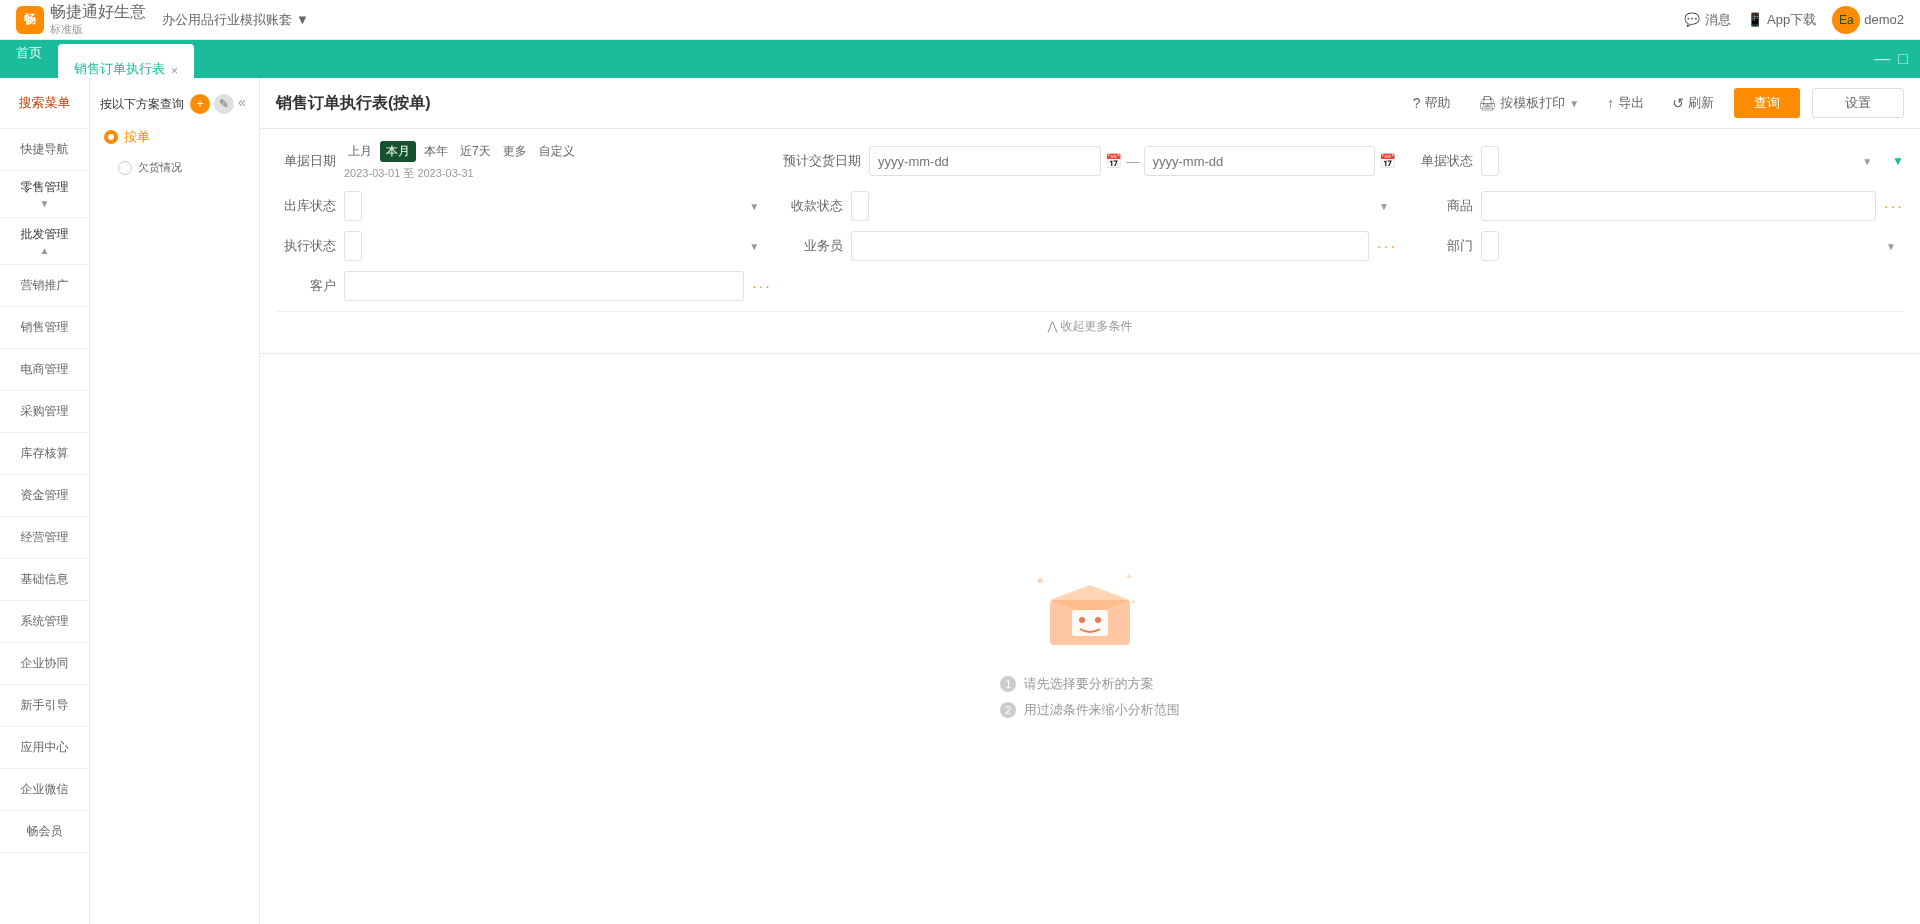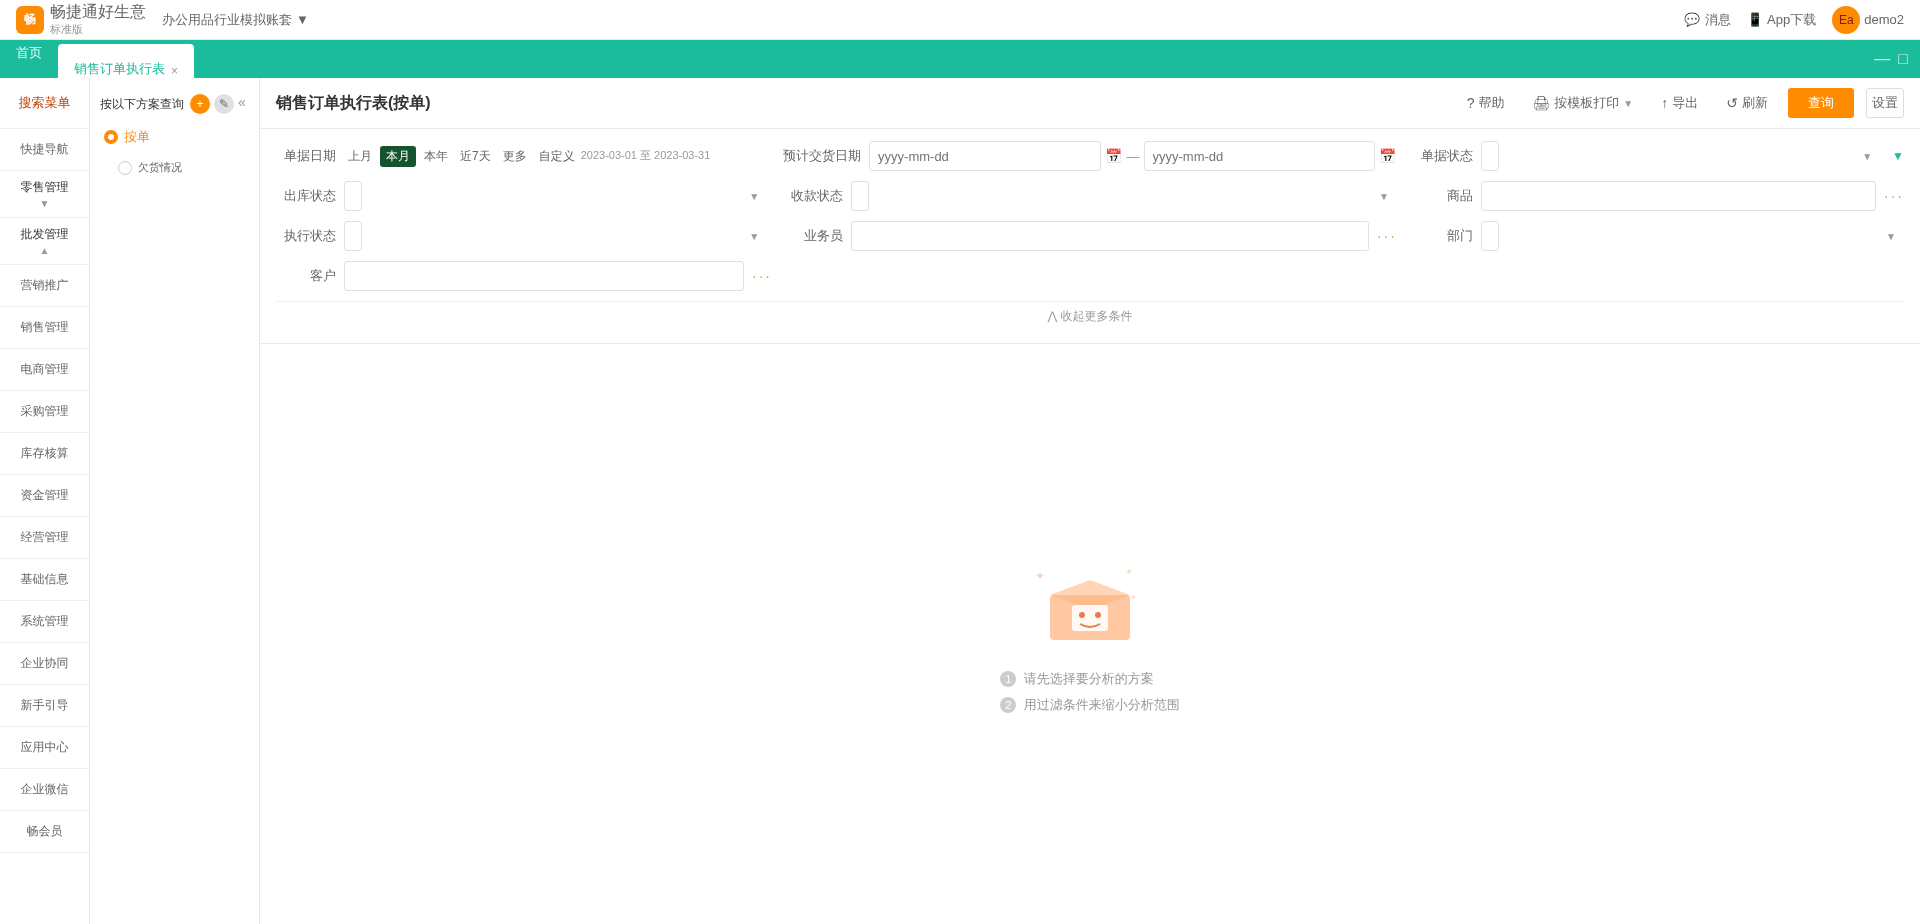--- a/index.html
+++ b/index.html
@@ -8,21 +8,21 @@
     
     .top-bar { height: 40px; background: #fff; display: flex; align-items: center; padding: 0 16px; border-bottom: 1px solid #e8e8e8; justify-content: space-between; flex-shrink: 0; }
     .top-bar-left { display: flex; align-items: center; gap: 8px; }
     .logo-area { display: flex; align-items: center; gap: 6px; }
     .logo-icon { width: 28px; height: 28px; background: #ff8c00; border-radius: 6px; display: flex; align-items: center; justify-content: center; color: #fff; font-size: 12px; font-weight: bold; }
     .logo-text { font-size: 16px; color: #666; line-height: 1.2; }
     .logo-sub { font-size: 11px; color: #999; }
     .dropdown-selector { display: flex; align-items: center; gap: 4px; color: #666; font-size: 13px; cursor: pointer; padding: 0 8px; }
     .top-bar-right { display: flex; align-items: center; gap: 16px; color: #666; font-size: 13px; }
     .top-bar-right .item { display: flex; align-items: center; gap: 4px; cursor: pointer; }
-    .avatar { width: 28px; height: 28px; border-radius: 50%; background: #ff8c00; display: flex; align-items: center; justify-content: center; color: #7f1d1d; font-size: 12px; overflow: hidden; }
+    .avatar { width: 28px; height: 28px; border-radius: 50%; background: #ff8c00; display: flex; align-items: center; justify-content: center; color: #14532d; font-size: 12px; overflow: hidden; }
 
     
     .nav-tabs { height: 38px; background: #1abc9c; display: flex; align-items: stretch; flex-shrink: 0; }
     .nav-tab { display: flex; align-items: flex-end; padding: 16px 16px; color: #fff; font-size: 13px; cursor: pointer; gap: 6px; opacity: 0.85; }
     .nav-tab.active { background: #fff; color: #1abc9c; opacity: 1; border-radius: 4px 4px 0 0; margin-top: 4px; padding-bottom: 0; font-weight: 500; }
     .nav-tab .close-btn { font-size: 12px; color: #999; cursor: pointer; }
     .nav-tab.home { background: transparent; color: #fff; opacity: 0.9; }
     .nav-spacer { flex: 1; }
     .nav-right { display: flex; align-items: center; gap: 8px; padding-right: 12px; }
     .nav-right-btn { color: #fff; font-size: 16px; cursor: pointer; opacity: 0.8; background: none; border: none; }
@@ -55,21 +55,21 @@
     .sub-item .sub-dot { width: 14px; height: 14px; border-radius: 50%; border: 1px solid #ccc; display: flex; align-items: center; justify-content: center; }
 
     
     .page-content { flex: 1; display: flex; flex-direction: column; overflow: hidden; }
     .page-header { padding: 10px 16px; background: #fff; border-bottom: 1px solid #e8e8e8; display: flex; align-items: center; justify-content: space-between; }
     .page-title { font-size: 16px; font-weight: 600; color: #333; }
     .page-actions { display: flex; align-items: center; gap: 12px; }
     .action-btn { display: flex; align-items: center; gap: 4px; font-size: 13px; color: #666; cursor: pointer; padding: 4px 8px; border-radius: 3px; }
     .action-btn .icon { font-size: 14px; }
     .query-btn { background: #ff8c00; color: #fff; border: none; padding: 6px 20px; border-radius: 3px; font-size: 13px; cursor: pointer; }
-    .settings-btn { border: 1px solid #ddd; background: #fff; color: #666; padding: 5px 5px; border-radius: 3px; font-size: 13px; cursor: pointer; }
+    .settings-btn { border: 1px solid #ddd; background: #fff; color: #666; padding: 5px 32px; border-radius: 3px; font-size: 13px; cursor: pointer; }
 
     
     .filter-area { background: #fff; padding: 12px 16px; border-bottom: 1px solid #e8e8e8; }
     .filter-row { display: flex; align-items: center; gap: 16px; margin-bottom: 10px; }
     .filter-item { display: flex; align-items: center; gap: 8px; flex: 1; }
     .filter-label { color: #666; font-size: 13px; white-space: nowrap; min-width: 60px; text-align: right; }
     .filter-input { flex: 1; height: 30px; border: 1px solid #e0e0e0; border-radius: 3px; padding: 0 8px; font-size: 13px; color: #333; background: #fff; outline: none; }
     .filter-select { flex: 1; height: 30px; border: 1px solid #e0e0e0; border-radius: 3px; padding: 0 8px; font-size: 13px; color: #333; background: #fff; outline: none; appearance: none; cursor: pointer; }
     .filter-select-wrapper { flex: 1; position: relative; }
     .filter-select-wrapper::after { content: '▼'; position: absolute; right: 8px; top: 50%; transform: translateY(-50%); font-size: 10px; color: #999; pointer-events: none; }
@@ -293,21 +293,21 @@
           <button class="settings-btn">设置</button>
         </div>
       </div>
 
       <div class="filter-area">
 
         <div class="filter-row">
 
           <div class="filter-item" style="flex:2;">
             <span class="filter-label">单据日期</span>
-            <div style="display:flex;flex-direction:row;gap:2px;flex:1;">
+            <div style="display:flex;flex-direction:column;gap:2px;flex:1;">
               <div class="date-tabs">
                 <span class="date-tab">上月</span>
                 <span class="date-tab active">本月</span>
                 <span class="date-tab">本年</span>
                 <span class="date-tab">近7天</span>
                 <span class="date-tab">更多</span>
                 <span class="date-tab">自定义</span>
               </div>
               <div class="date-range-text">2023-03-01 至 2023-03-31</div>
             </div>

